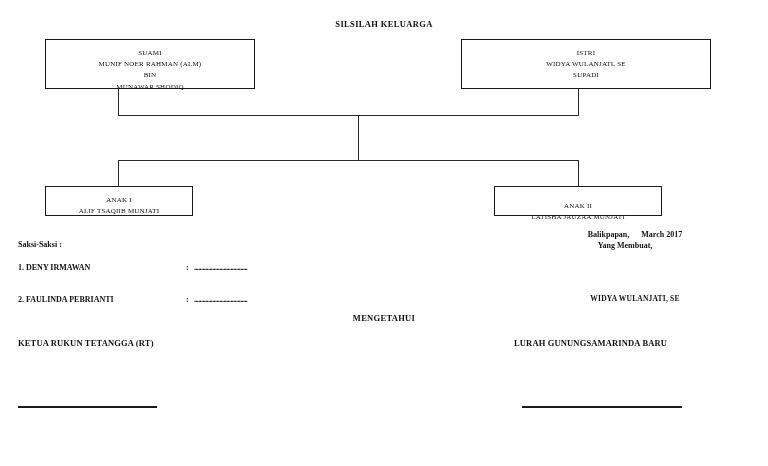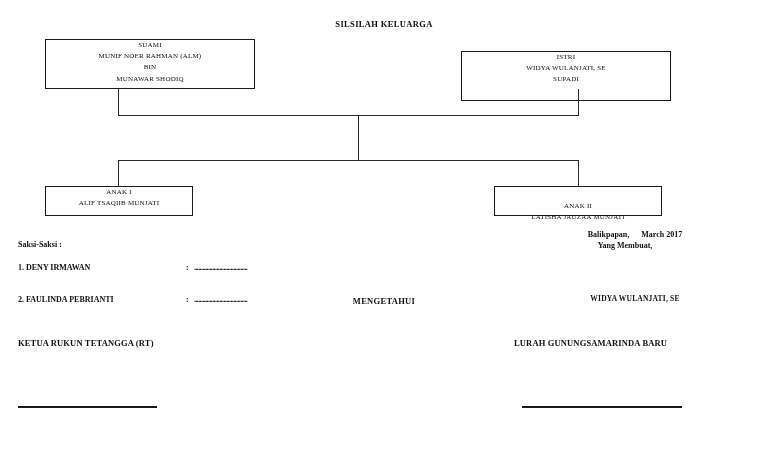--- a/index.html
+++ b/index.html
@@ -29,27 +29,27 @@
   }
 
   
   .tree-box {
     position: absolute;
     border: 1.3px solid #1a1a1a;
     box-sizing: border-box;
     text-align: center;
     font-size: 7px;
     line-height: 11.2px;
-    padding-top: 0;
+    padding-top: 8px;
     letter-spacing: 0.2px;
   }
   .tree-box .line { display: block; white-space: nowrap; }
 
   #box-suami  { left: 45px;  top: 39px;  width: 210px; height: 50px; }
-  #box-istri  { left: 461px; top: 39px;  width: 210px; height: 50px; margin-top: 12px; }
+  #box-istri  { left: 461px; top: 39px;  width: 250px; height: 50px; }
   #box-anak-1 { left: 45px;  top: 186px; width: 148px; height: 30px; }
   #box-anak-2 { left: 494px; top: 186px; width: 168px; height: 30px; padding-top: 14px; }
 
   
   .conn-v {
     position: absolute;
     width: 1.3px;
     background: #2b2b2b;
   }
   .conn-h {
@@ -122,21 +122,21 @@
     width: 230px;
     text-align: center;
     font-size: 7.5px;
     font-weight: bold;
     letter-spacing: 0.2px;
   }
 
   
   #mengetahui {
     position: absolute;
-    top: 296px;
+    top: 313px;
     left: 0;
     width: 768px;
     text-align: center;
     font-size: 8.5px;
     font-weight: bold;
     letter-spacing: 0.3px;
   }
 
   
   .official-label {

